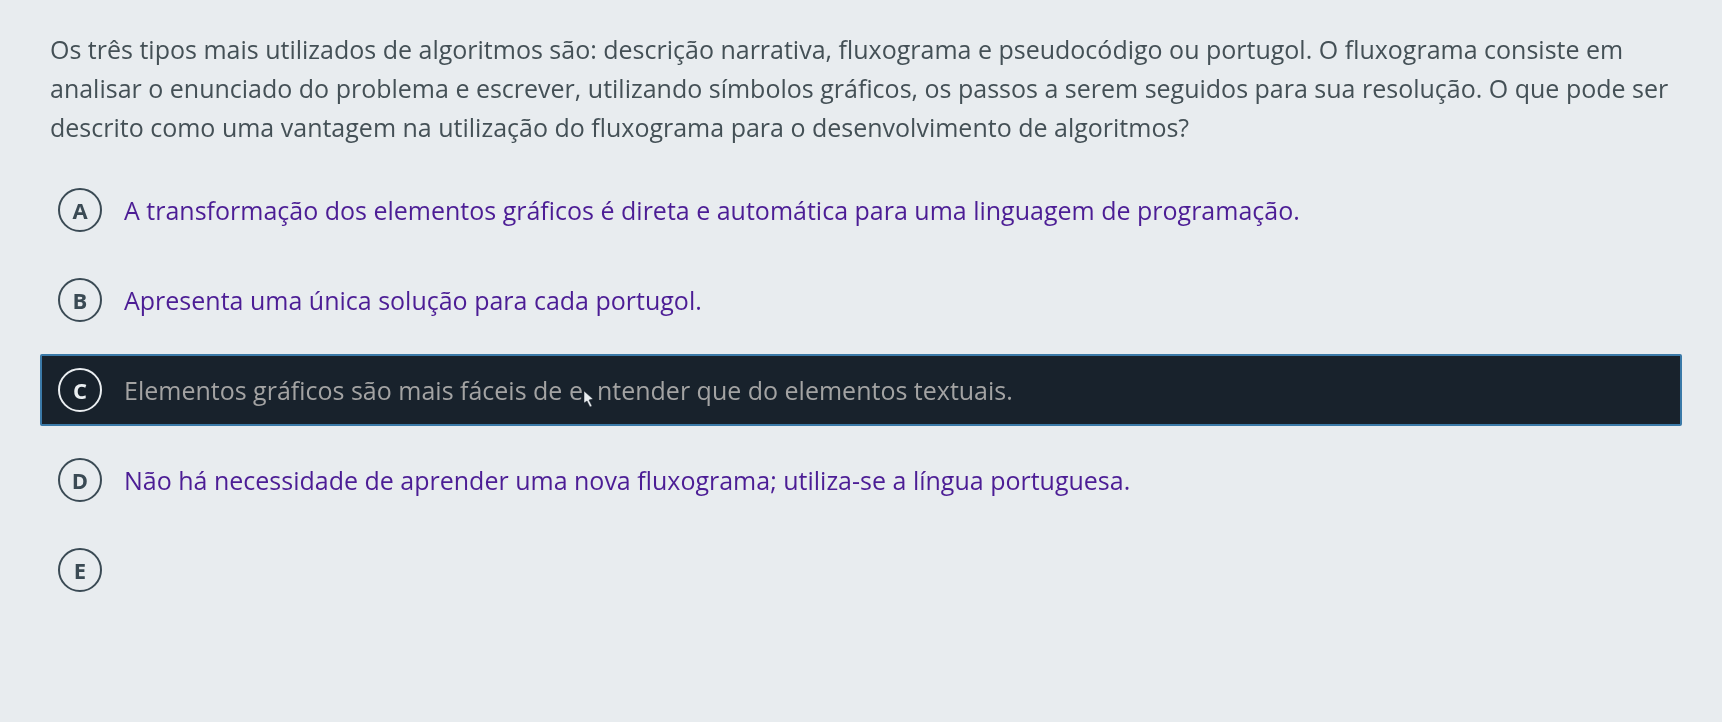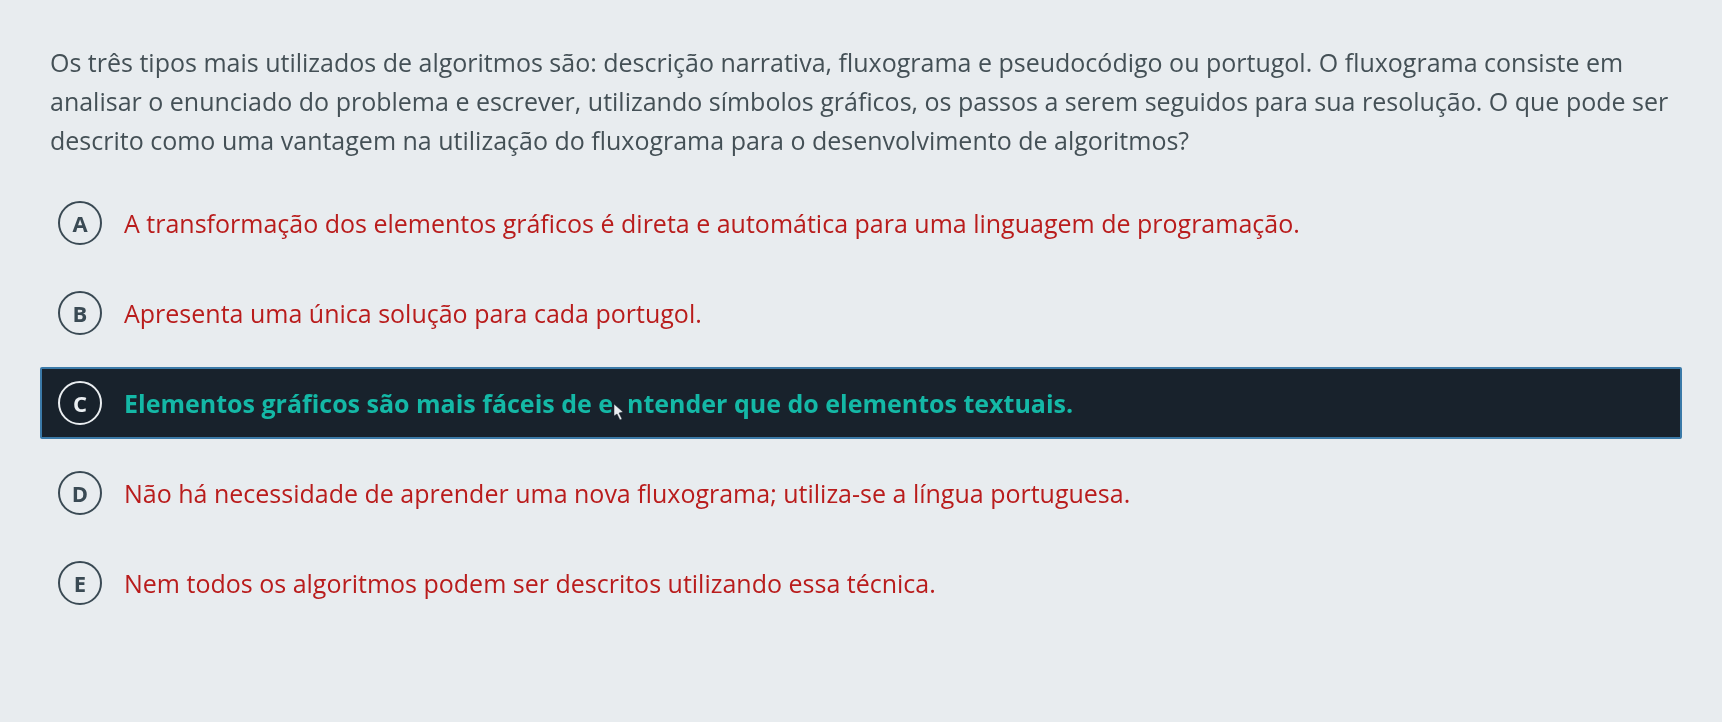--- a/index.html
+++ b/index.html
@@ -14,21 +14,20 @@
     height: 722px;
     padding: 30px 40px;
     color: #3a4a54;
   }
   .question-text {
     font-size: 25px;
     line-height: 1.55;
     color: #445056;
     margin-bottom: 28px;
     padding: 0 10px;
-    margin-top: 13px;
   }
   .options {
     display: flex;
     flex-direction: column;
     gap: 18px;
   }
   .option {
     display: flex;
     align-items: center;
     padding: 14px 18px;
@@ -56,26 +55,26 @@
     margin-right: 22px;
     background: #e8ecef;
   }
   .option.selected .option-letter {
     border-color: #eaeef1;
     color: #eaeef1;
     background: #18222c;
   }
   .option-text {
     font-size: 25px;
-    color: #b91c1c;
+    color: #4c1d95;
     line-height: 1.3;
   }
   .option.selected .option-text {
-    color: #14b8a6;
-    font-weight: 700;
+    color: #a3a3a3;
+    font-weight: 400;
   }
   .cursor-icon {
     display: inline-block;
     width: 18px;
     height: 22px;
     position: relative;
     vertical-align: middle;
     margin-left: -4px;
     margin-bottom: -14px;
   }
@@ -111,16 +110,15 @@
     </div>
   </div>
 
   <div class="option">
     <div class="option-letter">D</div>
     <div class="option-text">Não há necessidade de aprender uma nova fluxograma; utiliza-se a língua portuguesa.</div>
   </div>
 
   <div class="option">
     <div class="option-letter">E</div>
-    <div class="option-text">Nem todos os algoritmos podem ser descritos utilizando essa técnica.</div>
   </div>
 
 </div>
 
 </body></html>

